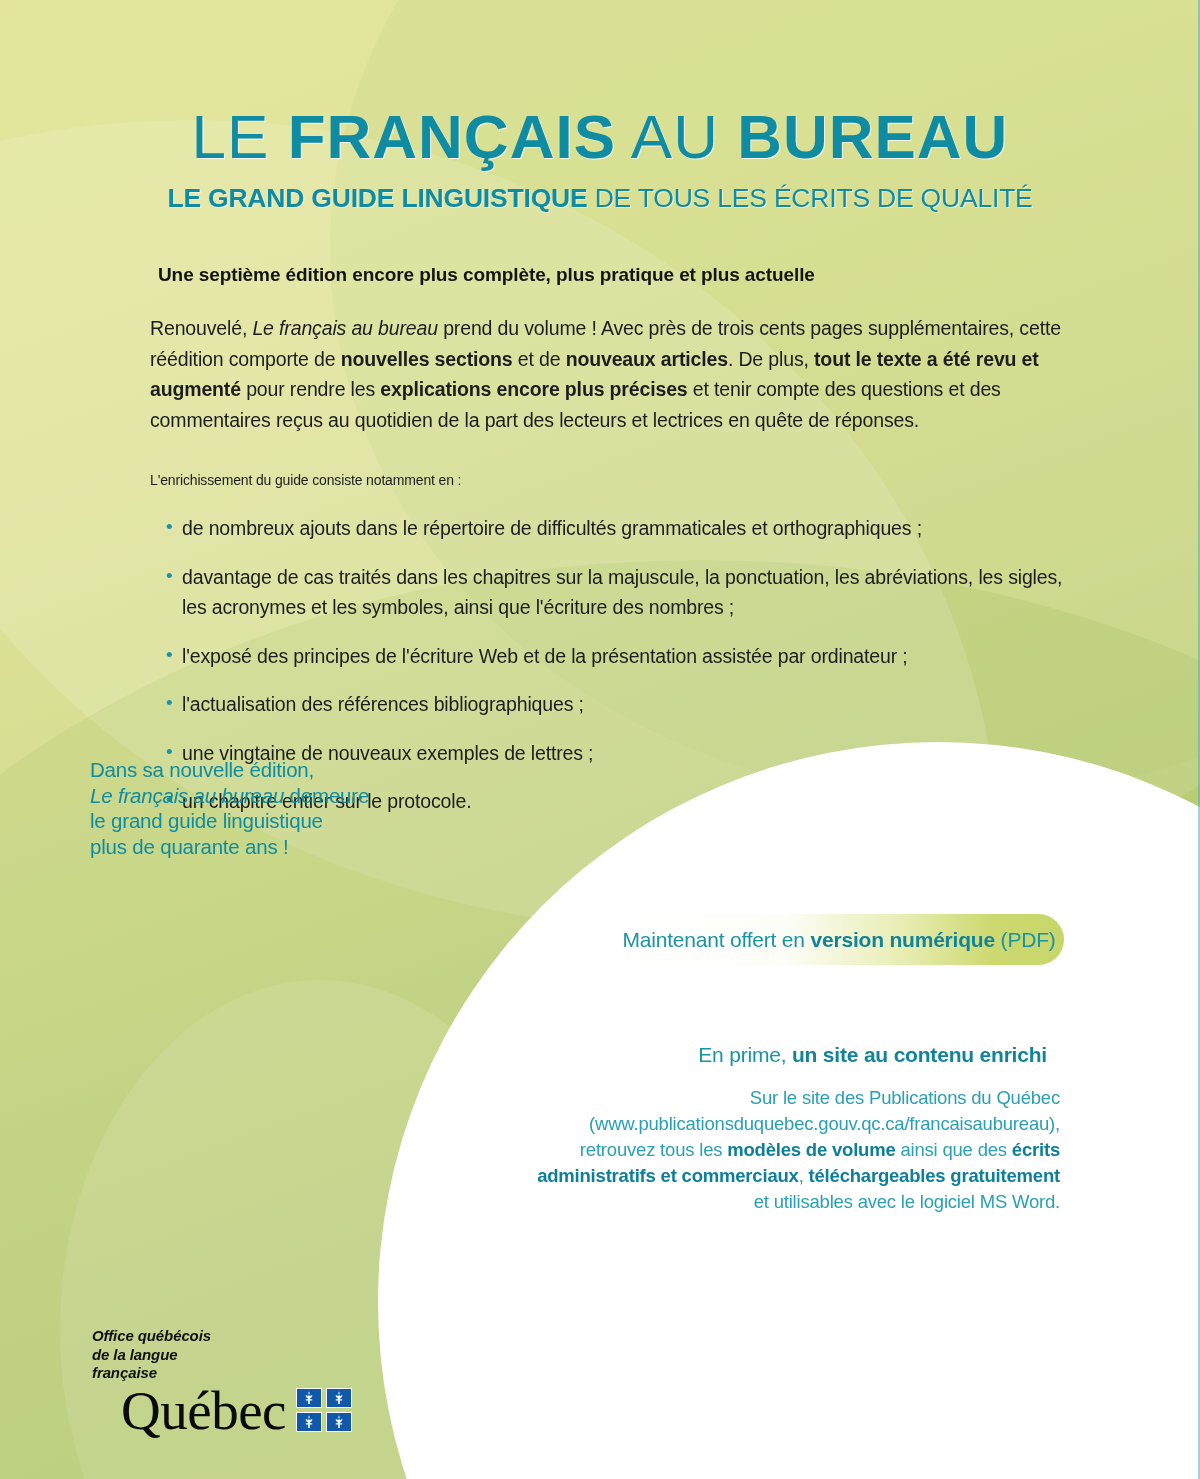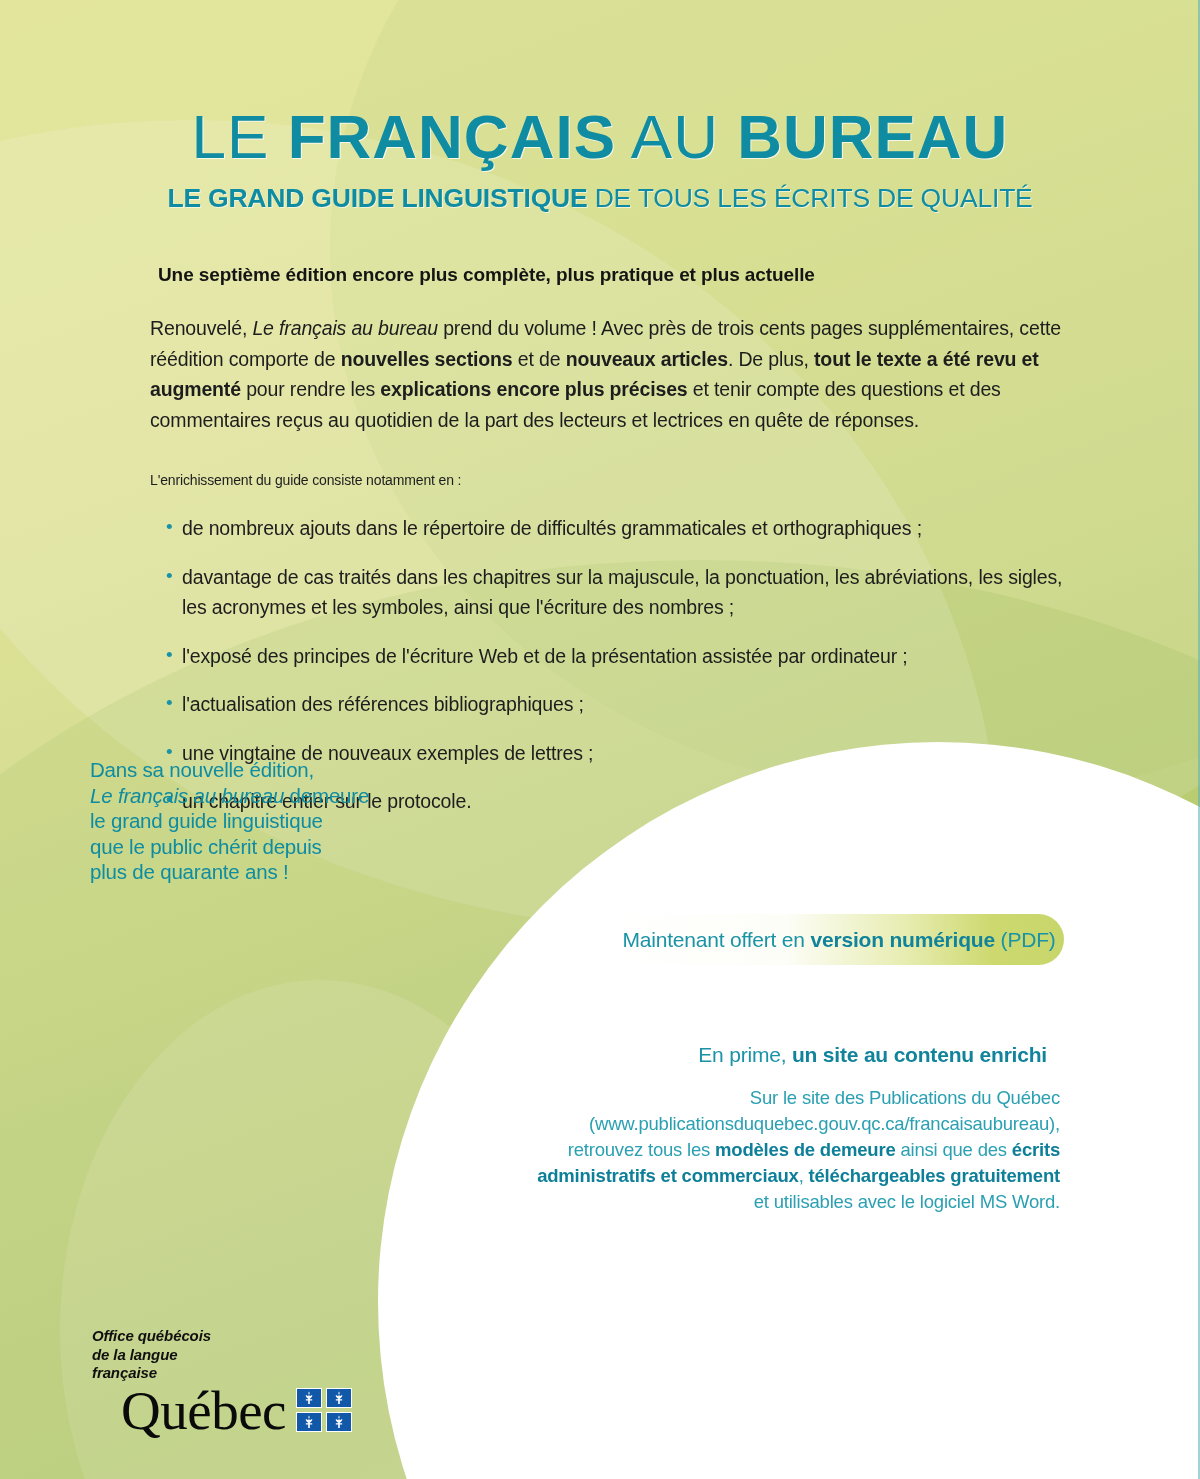--- a/index.html
+++ b/index.html
@@ -331,31 +331,30 @@
         <li>l'actualisation des références bibliographiques ;</li>
         <li>une vingtaine de nouveaux exemples de lettres ;</li>
         <li>un chapitre entier sur le protocole.</li>
       </ul>
     </div>
 
     <div class="quote">
       <span class="q-line">Dans sa nouvelle édition,</span>
       <span class="q-line"><i>Le français au bureau</i><span> demeure</span></span>
       <span class="q-line">le grand guide linguistique</span>
-      <span class="q-line">que le public chérit depuis</span>
       <span class="q-line">plus de quarante ans !</span>
     </div>
 
     <div class="pill">
       <span class="pill-text"><span>Maintenant offert en </span><b>version numérique</b><span> (PDF)</span></span>
     </div>
 
     <div class="enrich">
       <p class="enrich-head"><span>En prime, </span><b>un site au contenu enrichi</b></p>
-      <p class="enrich-body"><span>Sur le site des Publications du Québec (www.publicationsduquebec.gouv.qc.ca/francaisaubureau), retrouvez tous les </span><b>modèles de demeure</b><span> ainsi que des </span><b>écrits administratifs et commerciaux</b><span>, </span><b>téléchargeables gratuitement</b><span> et utilisables avec le logiciel MS Word.</span></p>
+      <p class="enrich-body"><span>Sur le site des Publications du Québec (www.publicationsduquebec.gouv.qc.ca/francaisaubureau), retrouvez tous les </span><b>modèles de volume</b><span> ainsi que des </span><b>écrits administratifs et commerciaux</b><span>, </span><b>téléchargeables gratuitement</b><span> et utilisables avec le logiciel MS Word.</span></p>
     </div>
 
     <div class="logo">
       <div class="logo-words">
         <div>Office québécois</div>
         <div>de la langue</div>
         <div>française</div>
       </div>
       <div class="logo-row">
         <div class="logo-quebec">Québec</div>

